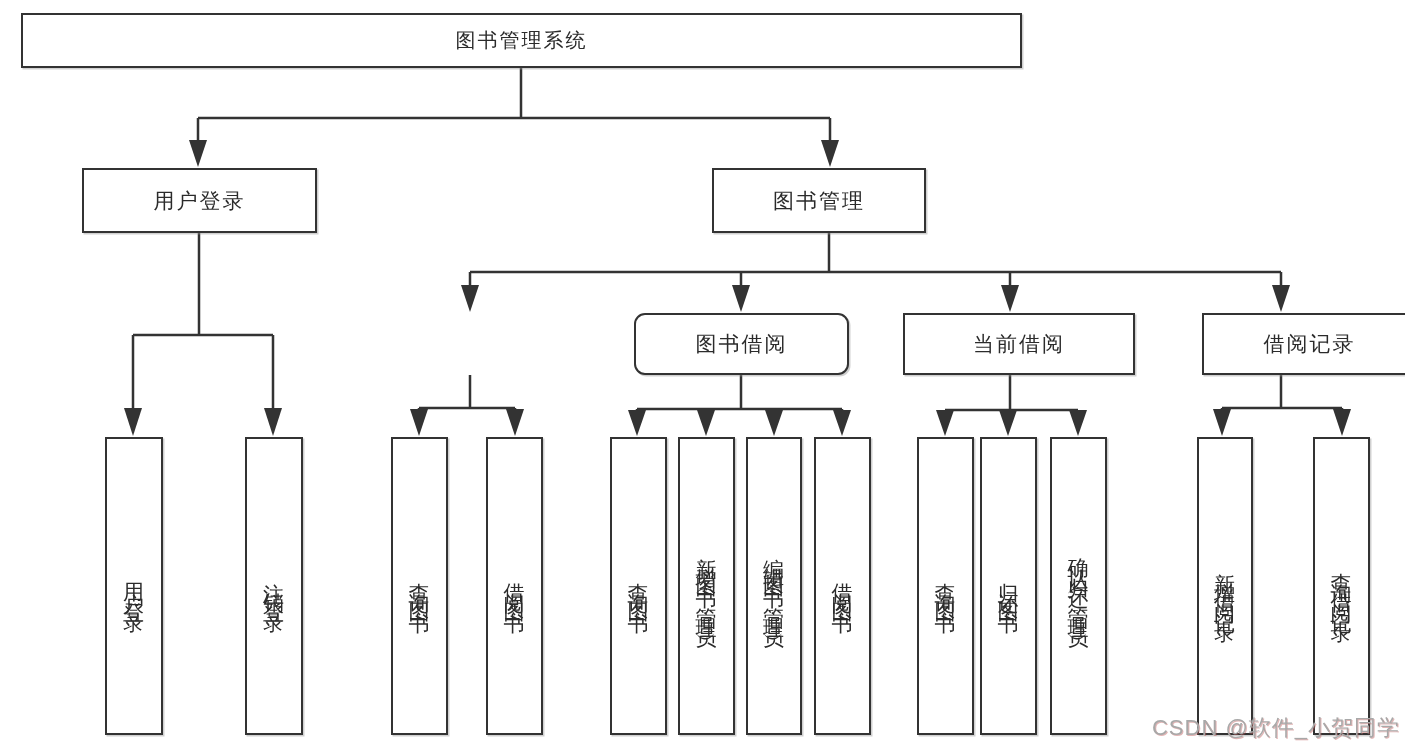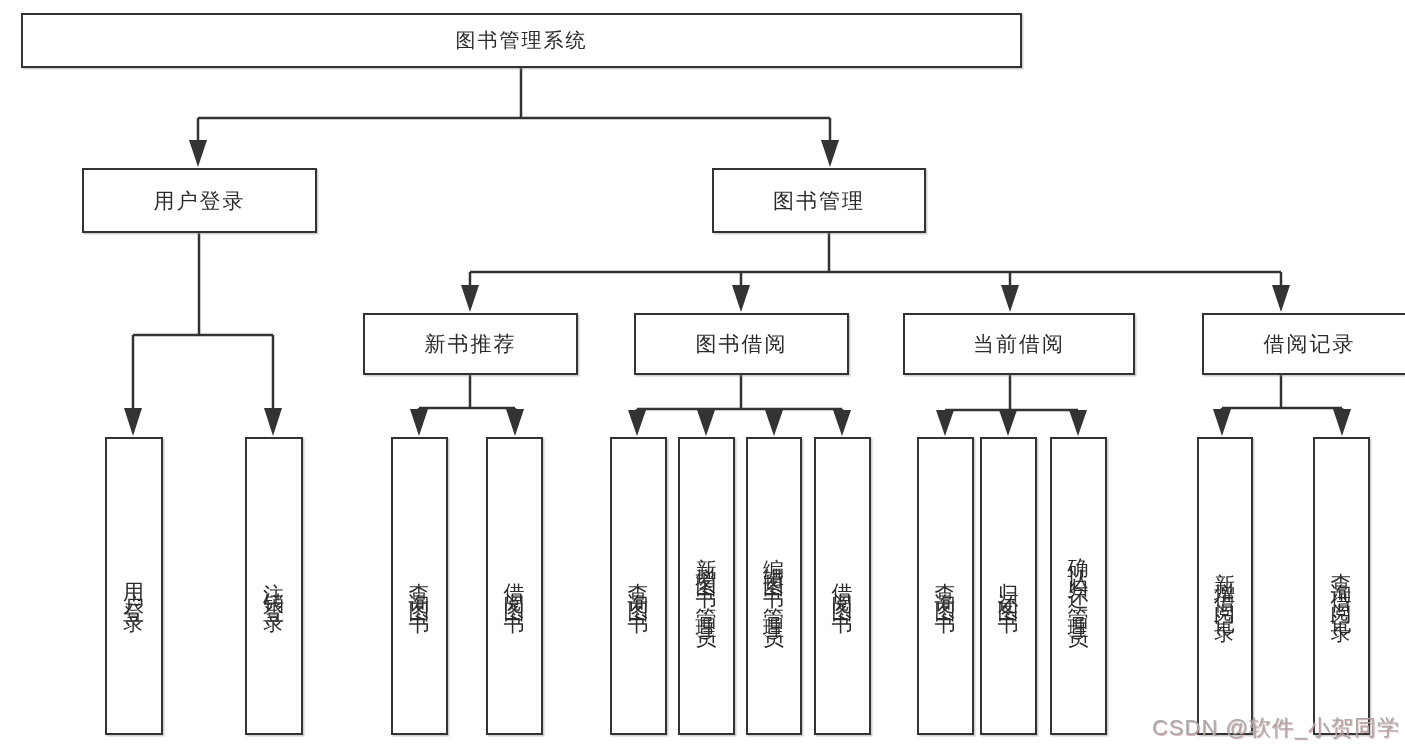--- a/index.html
+++ b/index.html
@@ -34,21 +34,21 @@
     font-size:21px;
     letter-spacing:10px;
     color:#2b2b2b;
     line-height:1;
   }
   
   .root          {left:21px;  top:13px;  width:1001px; height:55px;}
   .n-user-login  {left:82px;  top:168px; width:235px;  height:65px;}
   .n-book-mgmt   {left:712px; top:168px; width:214px;  height:65px;}
   .n-new-book    {left:363px; top:313px; width:215px;  height:62px;}
-  .n-book-borrow {left:634px; top:313px; width:215px;  height:62px;}
+  .n-book-borrow {left:634px; top:313px; width:215px;  height:62px;border-radius:11px;}
   .n-cur-borrow  {left:903px; top:313px; width:232px;  height:62px;}
   .n-borrow-rec  {left:1174px;top:313px; width:215px;  height:62px;margin-left:28px;}
   .leaf{top:437px;height:298px;}
   .n-ul1{left:105px; width:58px;}
   .n-ul2{left:245px; width:58px;}
   .n-nb1{left:391px; width:57px;}
   .n-nb2{left:486px; width:57px;}
   .n-bb1{left:610px; width:57px;}
   .n-bb2{left:678px; width:57px;}
   .n-bb3{left:746px; width:56px;}
@@ -126,23 +126,20 @@
     <span class="hlabel">图书管理系统</span>
   </div>
 
   <div class="node n-user-login">
     <span class="hlabel">用户登录</span>
   </div>
   <div class="node n-book-mgmt">
     <span class="hlabel">图书管理</span>
   </div>
 
-  <div class="node n-new-book">
-    <span class="hlabel">新书推荐</span>
-  </div>
   <div class="node n-book-borrow">
     <span class="hlabel">图书借阅</span>
   </div>
   <div class="node n-cur-borrow">
     <span class="hlabel">当前借阅</span>
   </div>
   <div class="node n-borrow-rec">
     <span class="hlabel">借阅记录</span>
   </div>
 

